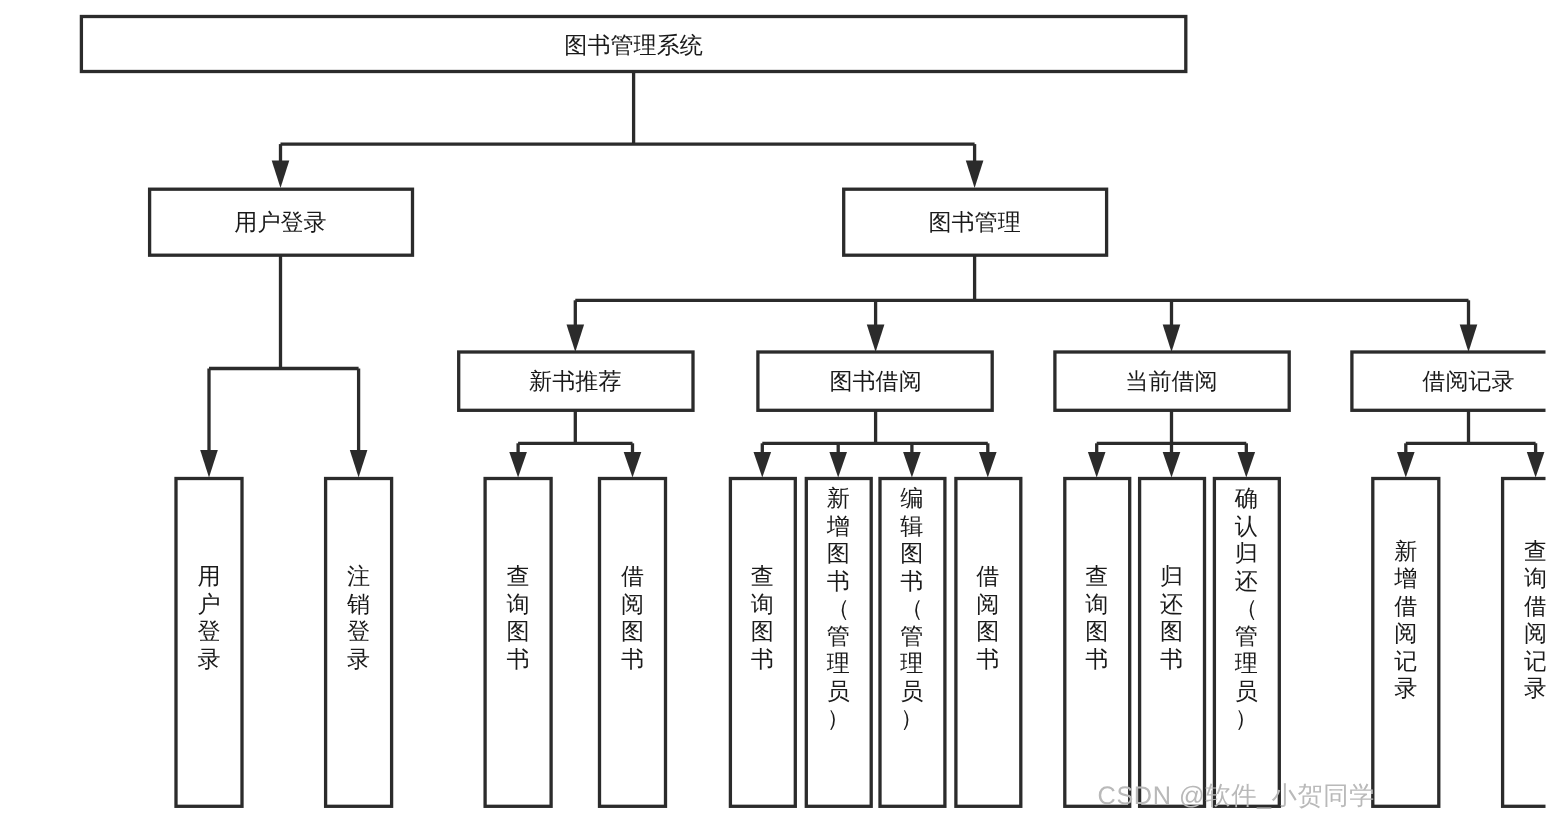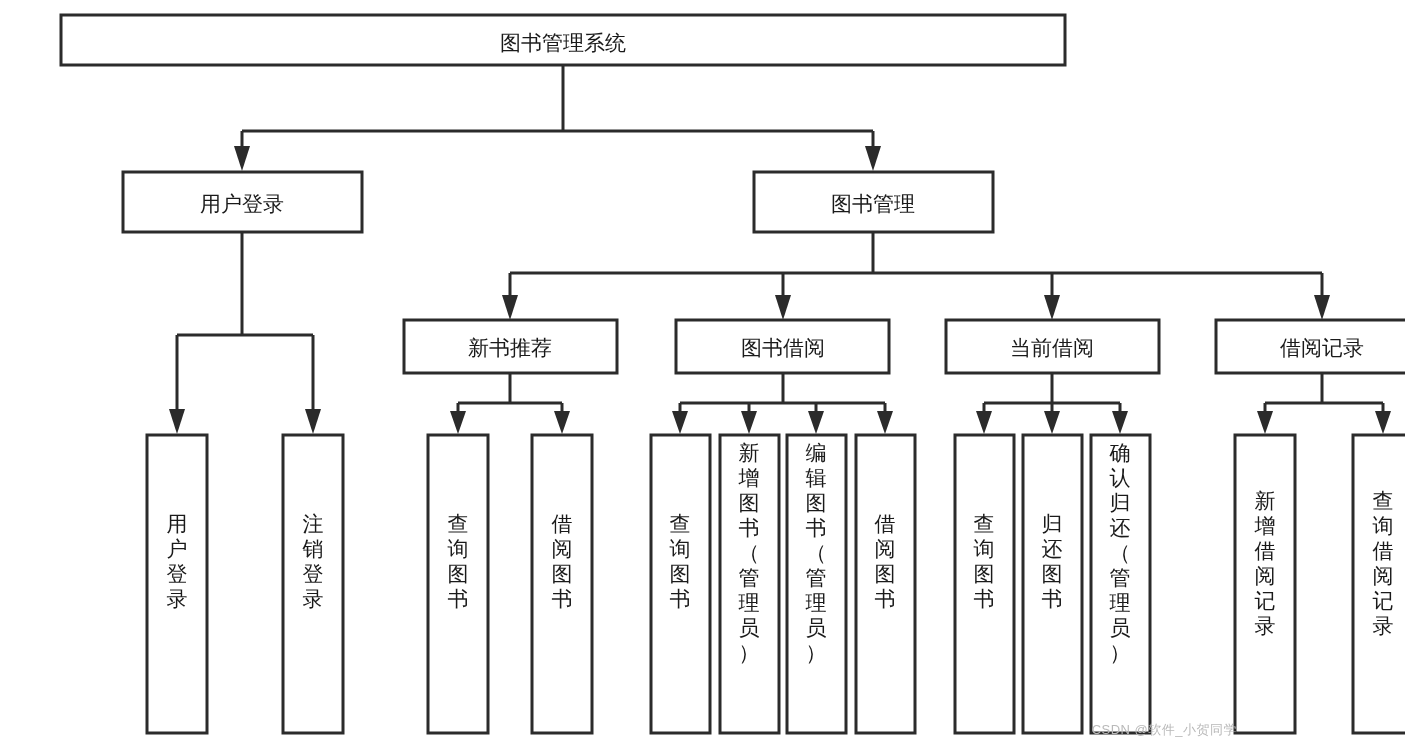--- a/index.html
+++ b/index.html
@@ -9,21 +9,21 @@
   }
   body {
     width: 1405px;
     height: 747px;
     font-family: "Liberation Sans", "DejaVu Sans", sans-serif;
     overflow: hidden;
     position: relative;
   }
   #diagram-root {
     position: absolute;
-    left: 3px;
+    left: 16px;
     top: 0;
     width: 1202px;
     height: 747px;
     padding-left: 40px;
   }
   svg {
     display: block;
   }
   .node-box {
     fill: #ffffff;
@@ -51,21 +51,21 @@
   }
   .arrow-head {
     fill: #2b2b2b;
     stroke: none;
   }
   .watermark {
     position: absolute;
     right: 8px;
     bottom: 8px;
     font-family: "Liberation Sans", "DejaVu Sans", sans-serif;
-    font-size: 13px;
+    font-size: 23px;
     color: #b9b9b9;
     letter-spacing: 0.5px;
     white-space: nowrap;
     user-select: none;
   }
 </style>
 </head>
 <body>
 
 <div id="diagram-root">

